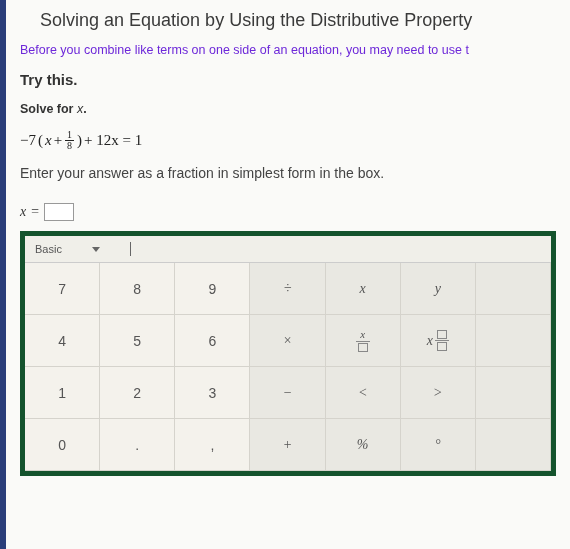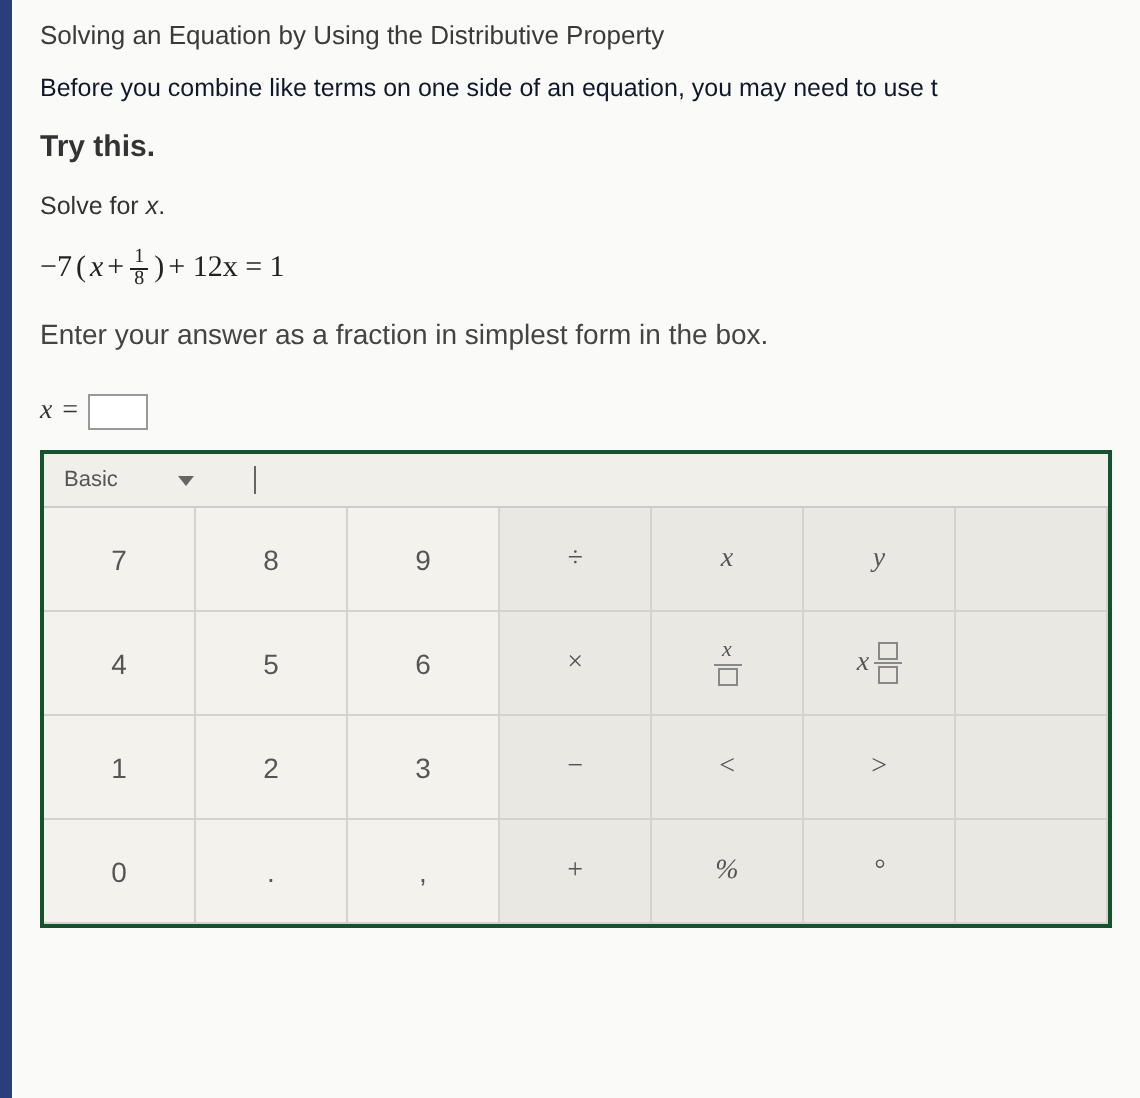--- a/index.html
+++ b/index.html
@@ -11,43 +11,44 @@
     overflow: hidden;
     color: #333;
   }
   .page {
     border-left: 6px solid #2a3e7a;
     padding: 10px 14px 0 14px;
     background: #fafaf8;
     height: 100%;
   }
   .title {
-    font-size: 13px;
+    font-size: 18px;
     color: #3a3a3a;
     font-weight: 500;
     margin-bottom: 12px;
+    margin-left: 20px;
   }
   .intro {
     font-size: 12.5px;
-    color: #0f172a;
+    color: #6d28d9;
     margin-bottom: 14px;
     white-space: nowrap;
     overflow: hidden;
   }
   .trythis {
     font-size: 15px;
     font-weight: bold;
     margin-bottom: 14px;
   }
   .solvefor {
     font-size: 12.5px;
     margin-bottom: 14px;
     font-style: italic;
   }
-  .solvefor .lbl { font-style: normal; }
+  .solvefor .lbl { font-style: normal; font-weight: bold; }
   .equation {
     font-family: "Times New Roman", serif;
     font-size: 15px;
     color: #222;
     margin-bottom: 14px;
     display: flex;
     align-items: center;
     gap: 2px;
   }
   .frac {
@@ -76,21 +77,21 @@
     margin-bottom: 10px;
   }
   .answer-box {
     width: 30px;
     height: 18px;
     border: 1px solid #999;
     background: #fff;
     font-style: normal;
   }
   .keypad {
-    border: 2px solid #14532d;
+    border: 5px solid #14532d;
     background: #eab308;
   }
   .keypad-header {
     display: flex;
     align-items: center;
     padding: 6px 10px;
     font-size: 11px;
     color: #555;
     gap: 30px;
     border-bottom: 1px solid #ccc;

